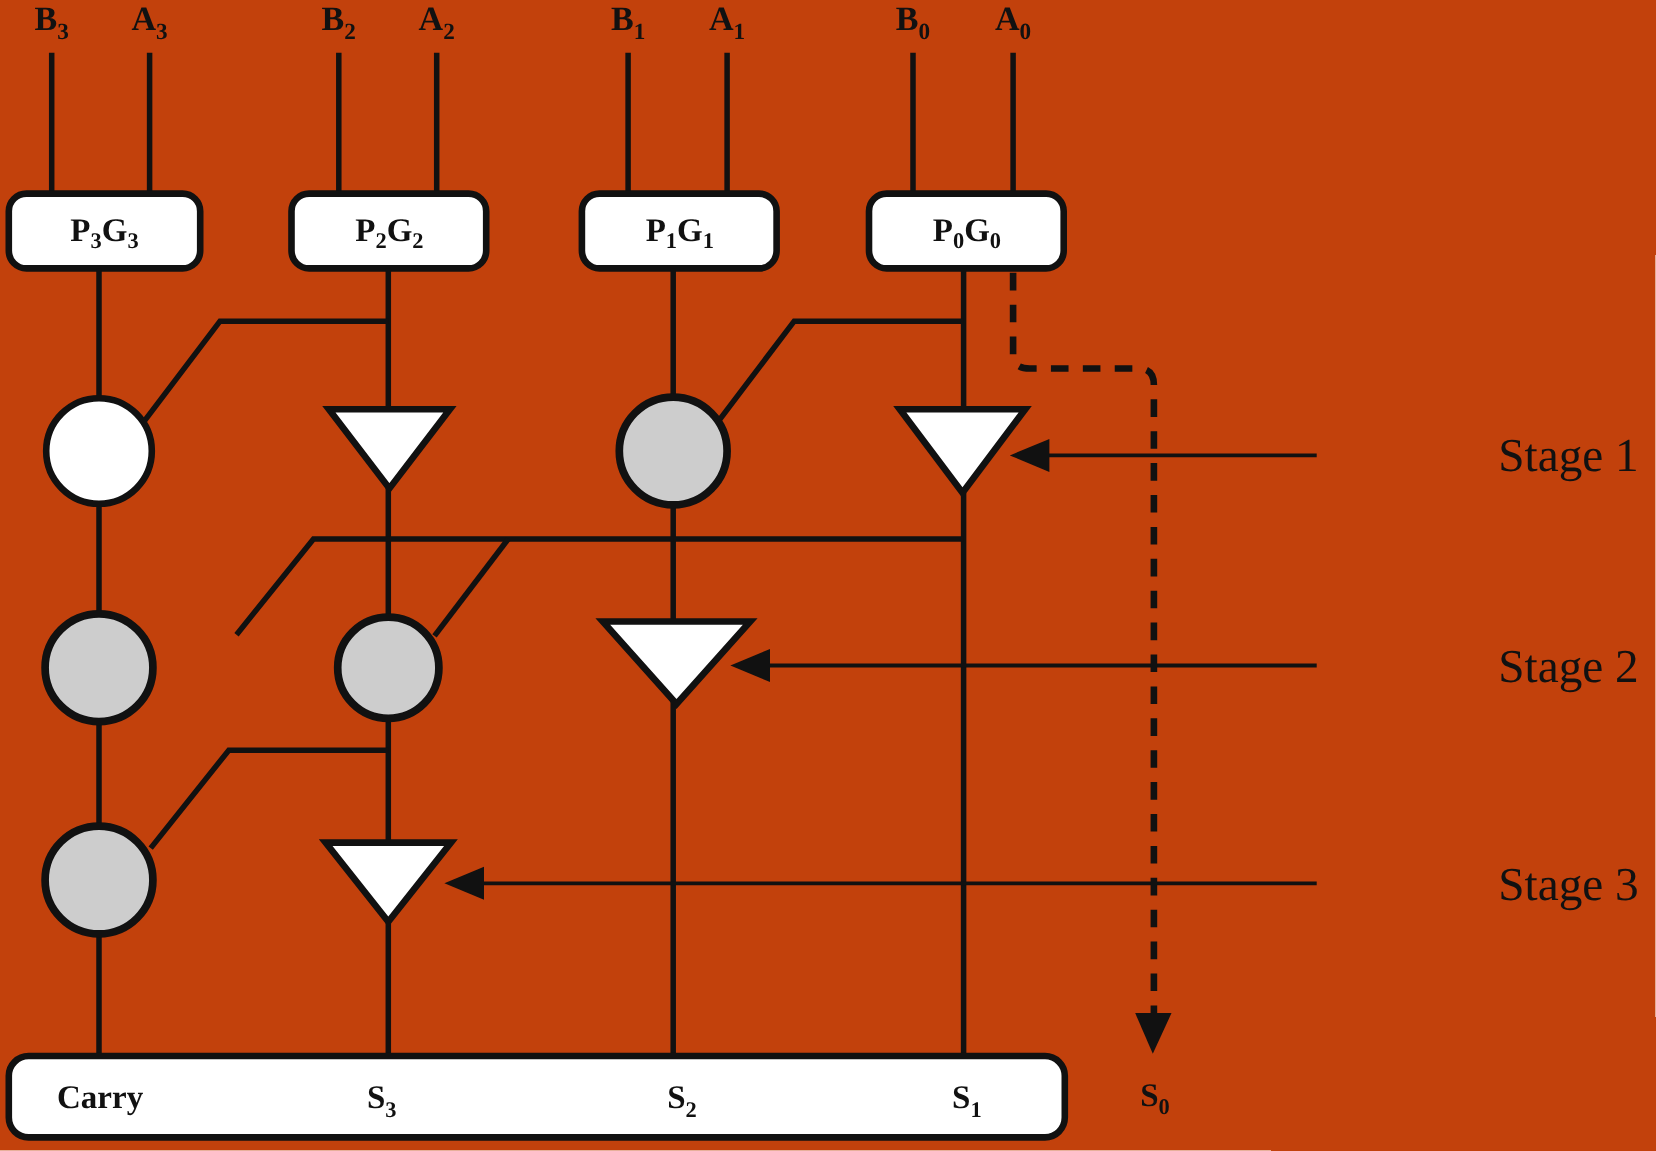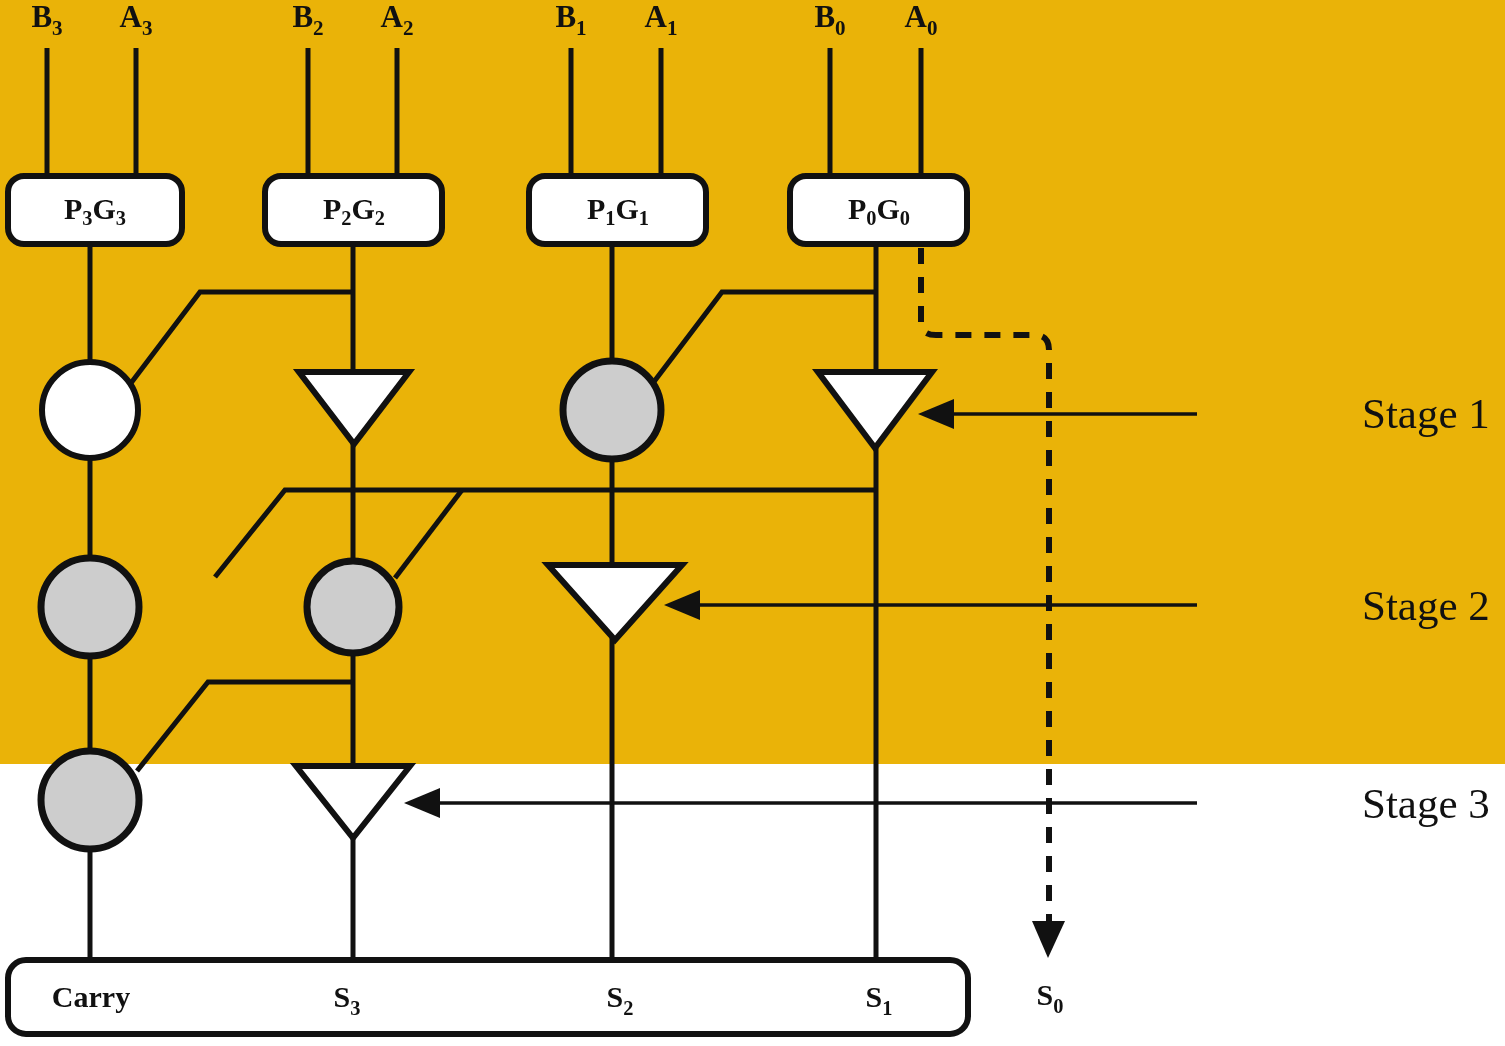--- a/index.html
+++ b/index.html
@@ -1,18 +1,18 @@
 <!DOCTYPE html>
 <html><head>
 <meta charset="utf-8">
 <style>
   html,body{margin:0;padding:0;background:#ffffff;}
   body{width:1505px;height:1046px;overflow:hidden;
        font-family:"Liberation Serif",serif;}
-  #diagram-root{position:relative;width:1505px;height:764px;background:#eab308;text-align:center;}
+  #diagram-root{position:relative;width:1505px;height:1046px;background:#c2410c;text-align:center;}
   svg#circuit{position:absolute;left:0;top:0;width:1505px;height:1046px;display:block;}
   .wire{stroke:#111;stroke-width:5;fill:none;stroke-linecap:butt;}
   .wire-thin{stroke:#111;stroke-width:3.5;fill:none;}
   .dashwire{stroke:#111;stroke-width:6;fill:none;stroke-dasharray:16 13;stroke-linecap:butt;}
   .boxshape{fill:#ffffff;stroke:#111;stroke-width:6;}
   .tri{fill:#ffffff;stroke:#111;stroke-width:6;stroke-linejoin:miter;}
   .node-white{fill:#ffffff;stroke:#111;stroke-width:6;}
   .node-gray{fill:#cdcdcd;stroke:#111;stroke-width:7;}
   .arrowhd{fill:#111;stroke:none;}
   .boxlabel{font-family:"Liberation Serif",serif;font-weight:bold;font-size:30px;fill:#111;

